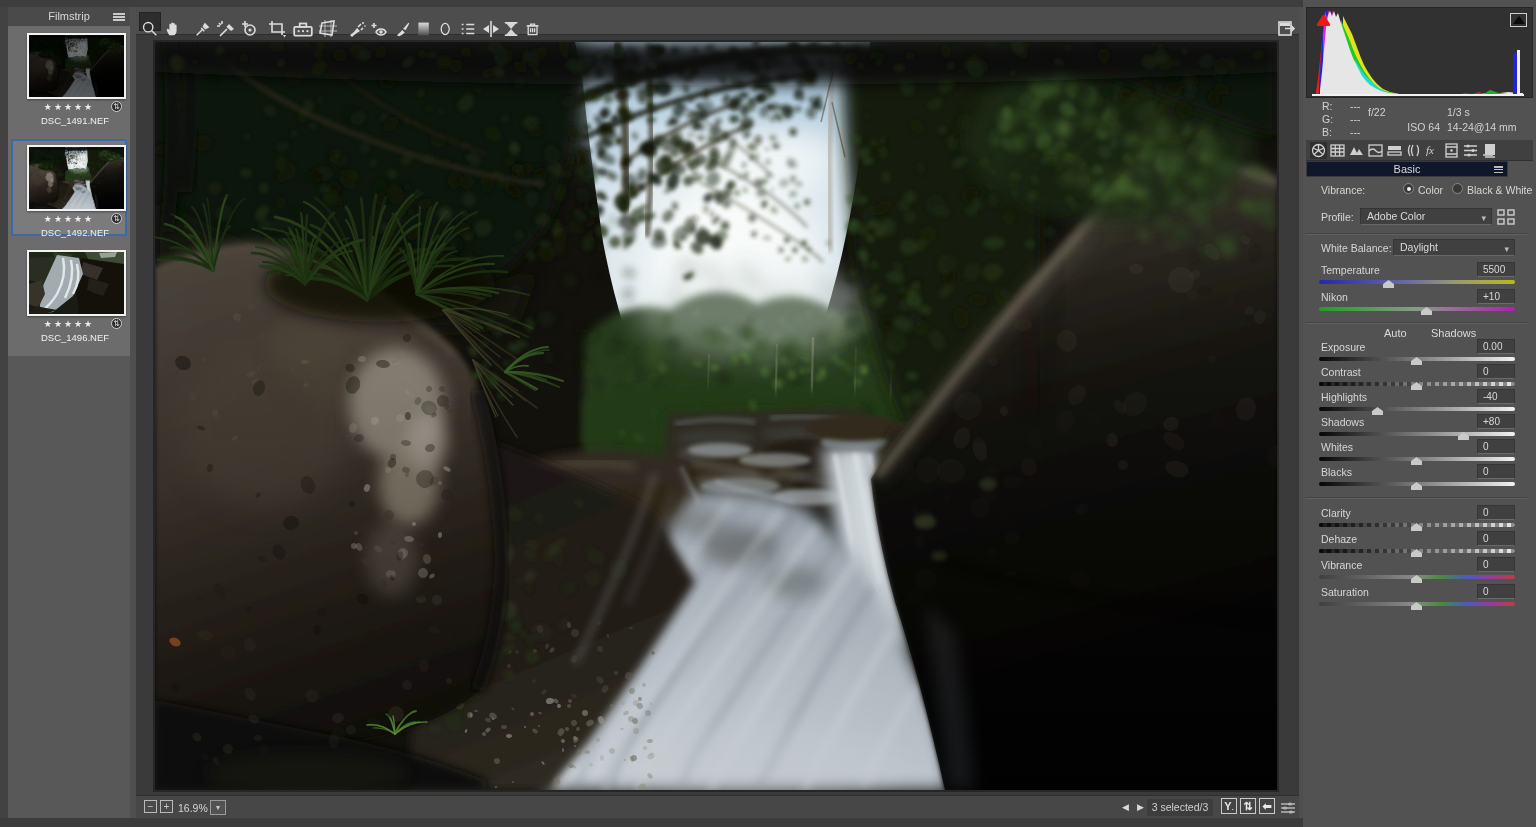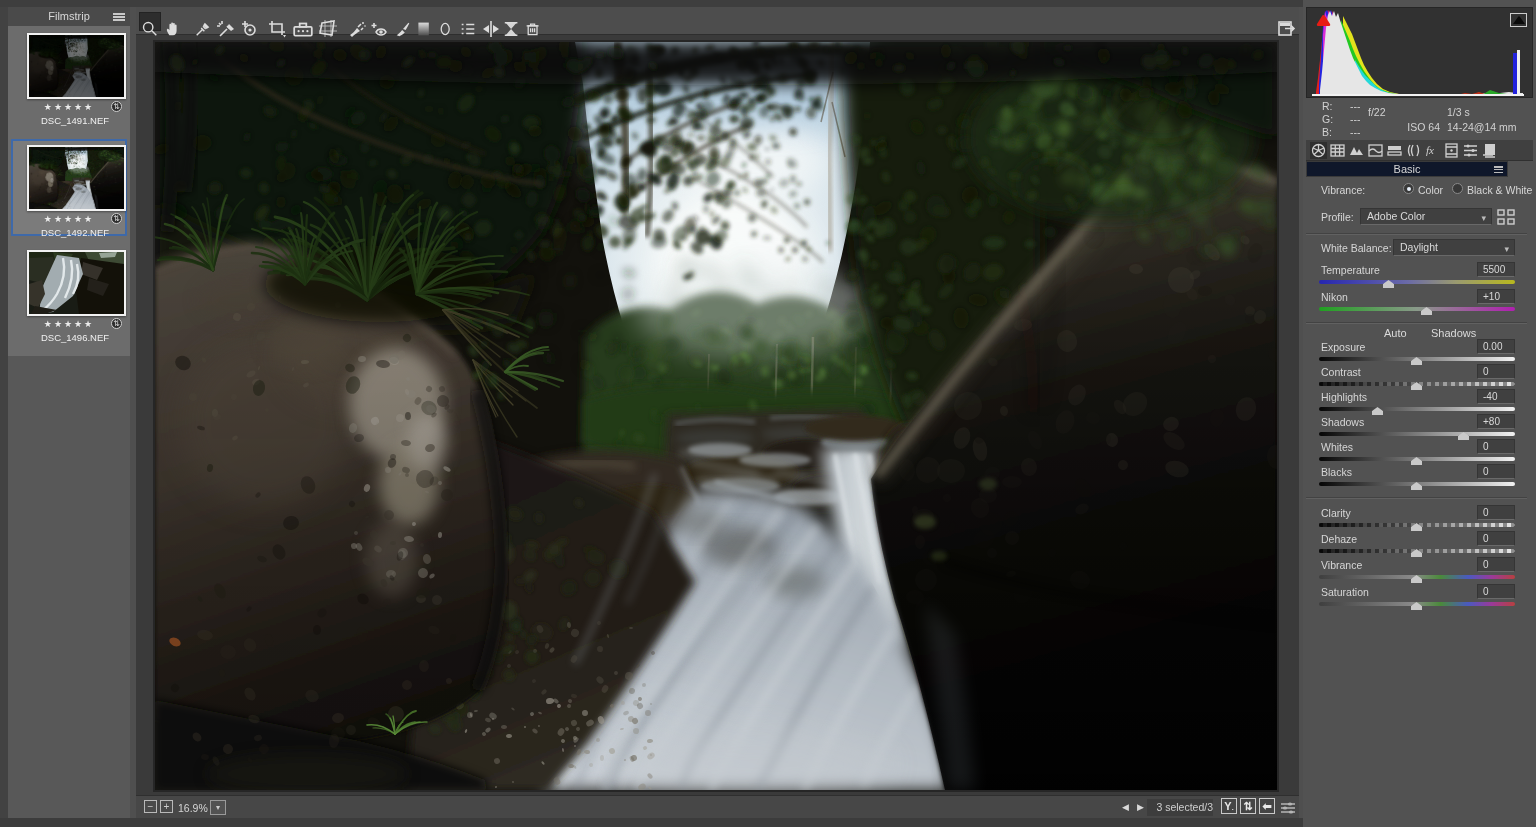--- a/index.html
+++ b/index.html
@@ -21,21 +21,21 @@
 #selbox{left:11px;top:139px;width:116px;height:97px;background:#7b7b7b;border:2px solid #3e69a9}
 #canvas{left:136px;top:7px;width:1163px;height:788px;background:#3a3a3a}
 #toolbar{left:136px;top:7px;width:1163px;height:28px;background:#4d4d4d;border-bottom:1px solid #2e2e2e}
 #zoomsel{position:absolute;left:3px;top:5px;width:22px;height:19px;background:#2d2d2d;border:1px solid #232323}
 #photobox{left:155px;top:42px;width:1122px;height:748px;background:#000;outline:2px solid #262626}
 #bottombar{left:136px;top:795px;width:1163px;height:23px;background:#474747;border-top:1px solid #2f2f2f}
 .bbtn{position:absolute;top:4px;width:13px;height:13px;border:1px solid #b9b9b9;color:#cfcfcf;font-size:10px;line-height:11px;text-align:center;background:#4a4a4a}
 #zoomtxt{position:absolute;left:42px;top:6px;color:#d5d5d5;font-size:10.5px}
 #zoomdd{position:absolute;left:74px;top:4px;width:16px;height:15px;border:1px solid #9a9a9a;background:#525252;color:#ccc;font-size:8px;text-align:center;line-height:14px}
 #caminfo{position:absolute;left:0;width:1163px;text-align:center;top:6px;color:#d0d0d0;font-size:10.5px}
-#selinfo{position:absolute;left:1011px;top:3px;width:66px;height:17px;background:#3d3d3d;color:#cfcfcf;font-size:10.5px;text-align:right;line-height:17px}
+#selinfo{position:absolute;left:1011px;top:3px;width:66px;height:17px;background:#3d3d3d;color:#cfcfcf;font-size:10.5px;text-align:center;line-height:17px}
 .navarr{position:absolute;top:6px;color:#d9d9d9;font-size:9px}
 .sqbtn{position:absolute;top:2px;width:16px;height:16px;border:1px solid #c9c9c9;background:#454545;color:#e8e8e8;font-size:11px;font-weight:bold;text-align:center;line-height:15px}
 #rpanel{left:1303px;top:0;width:233px;height:827px;background:#525252}
 #rpaneltop{left:1299px;top:0;width:237px;height:7px;background:#3e3e3e}
 #histo{position:absolute;left:3px;top:7px;width:227px;height:91px;background:#313131;border:1px solid #252525}
 #exif{position:absolute;left:3px;top:98px;width:233px;height:42px;color:#d2d2d2;font-size:10.5px;white-space:nowrap}
 #tabs{position:absolute;left:3px;top:140px;width:227px;height:21px;background:#404040;border-bottom:1px solid #303030}
 #basichead{position:absolute;left:3px;top:161px;width:202px;height:16px;background:#0f172a;border:1px solid #3a3a3a;color:#d6d6d6;font-size:11px;text-align:center;line-height:15px}
 .lbl{position:absolute;color:#d6d6d6;font-size:10.5px;white-space:nowrap}
 .vbox{position:absolute;width:38px;height:15px;background:#404040;border:1px solid #353535;border-bottom-color:#6a6a6a;color:#d8d8d8;font-size:10px;line-height:13px;padding-left:5px}

